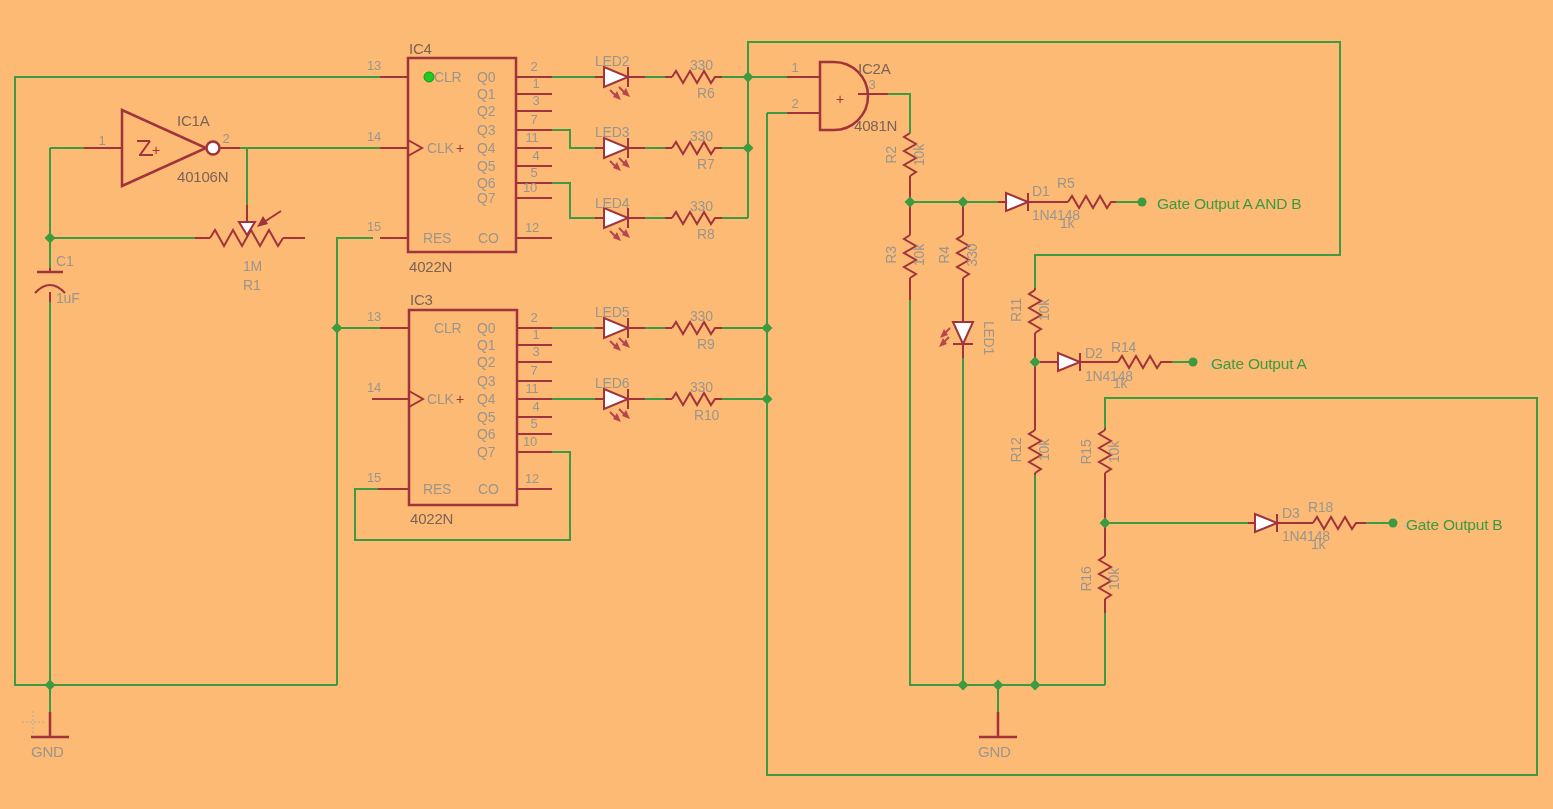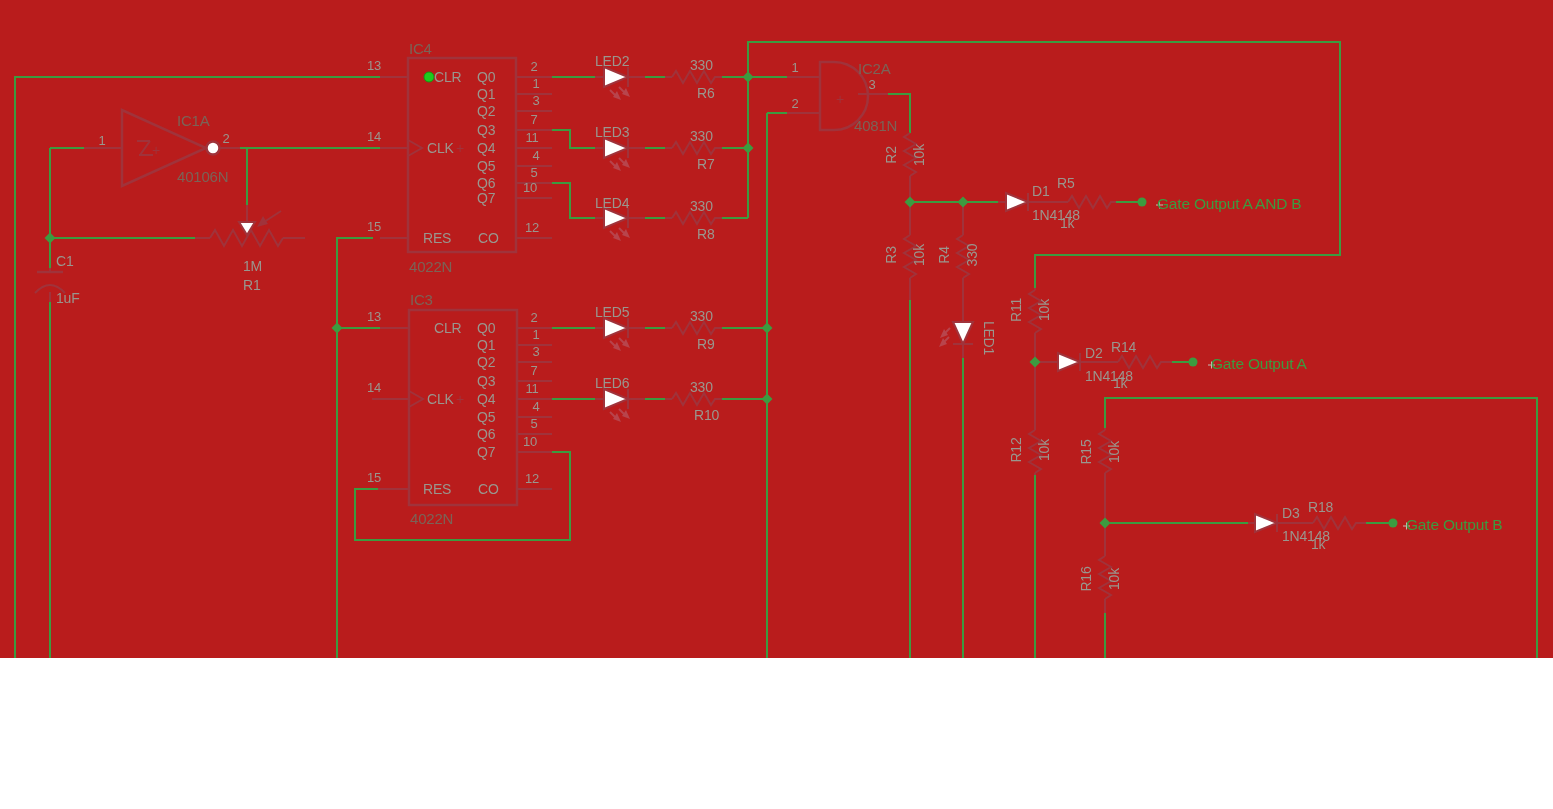--- a/index.html
+++ b/index.html
@@ -1,16 +1,16 @@
 <!DOCTYPE html>
 <html><head>
 <meta charset="utf-8">
 <style>
   html,body{margin:0;padding:0;background:#ffffff;}
-  #stage{position:relative;width:1553px;height:658px;background:#b91c1c;overflow:hidden;
+  #stage{position:relative;width:1553px;height:809px;background:#fdba74;overflow:hidden;
          font-family:"Liberation Sans", sans-serif;}
   svg text{font-family:"Liberation Sans", sans-serif;letter-spacing:-0.2px;}
   .net{stroke:#3c9b40;stroke-width:2;fill:none;}
   .sym{stroke:#a0333b;stroke-width:2;fill:none;}
   .symthick{stroke:#a0333b;stroke-width:2.5;fill:none;}
   .symfill{fill:#a0333b;stroke:none;}
   .whitefill{fill:#ffffff;}
   .jd{fill:#3c9b40;stroke:none;}
   .dot{fill:#3c9b40;stroke:none;}
   .hl{fill:#1ecb1e;stroke:#129812;stroke-width:1;}

